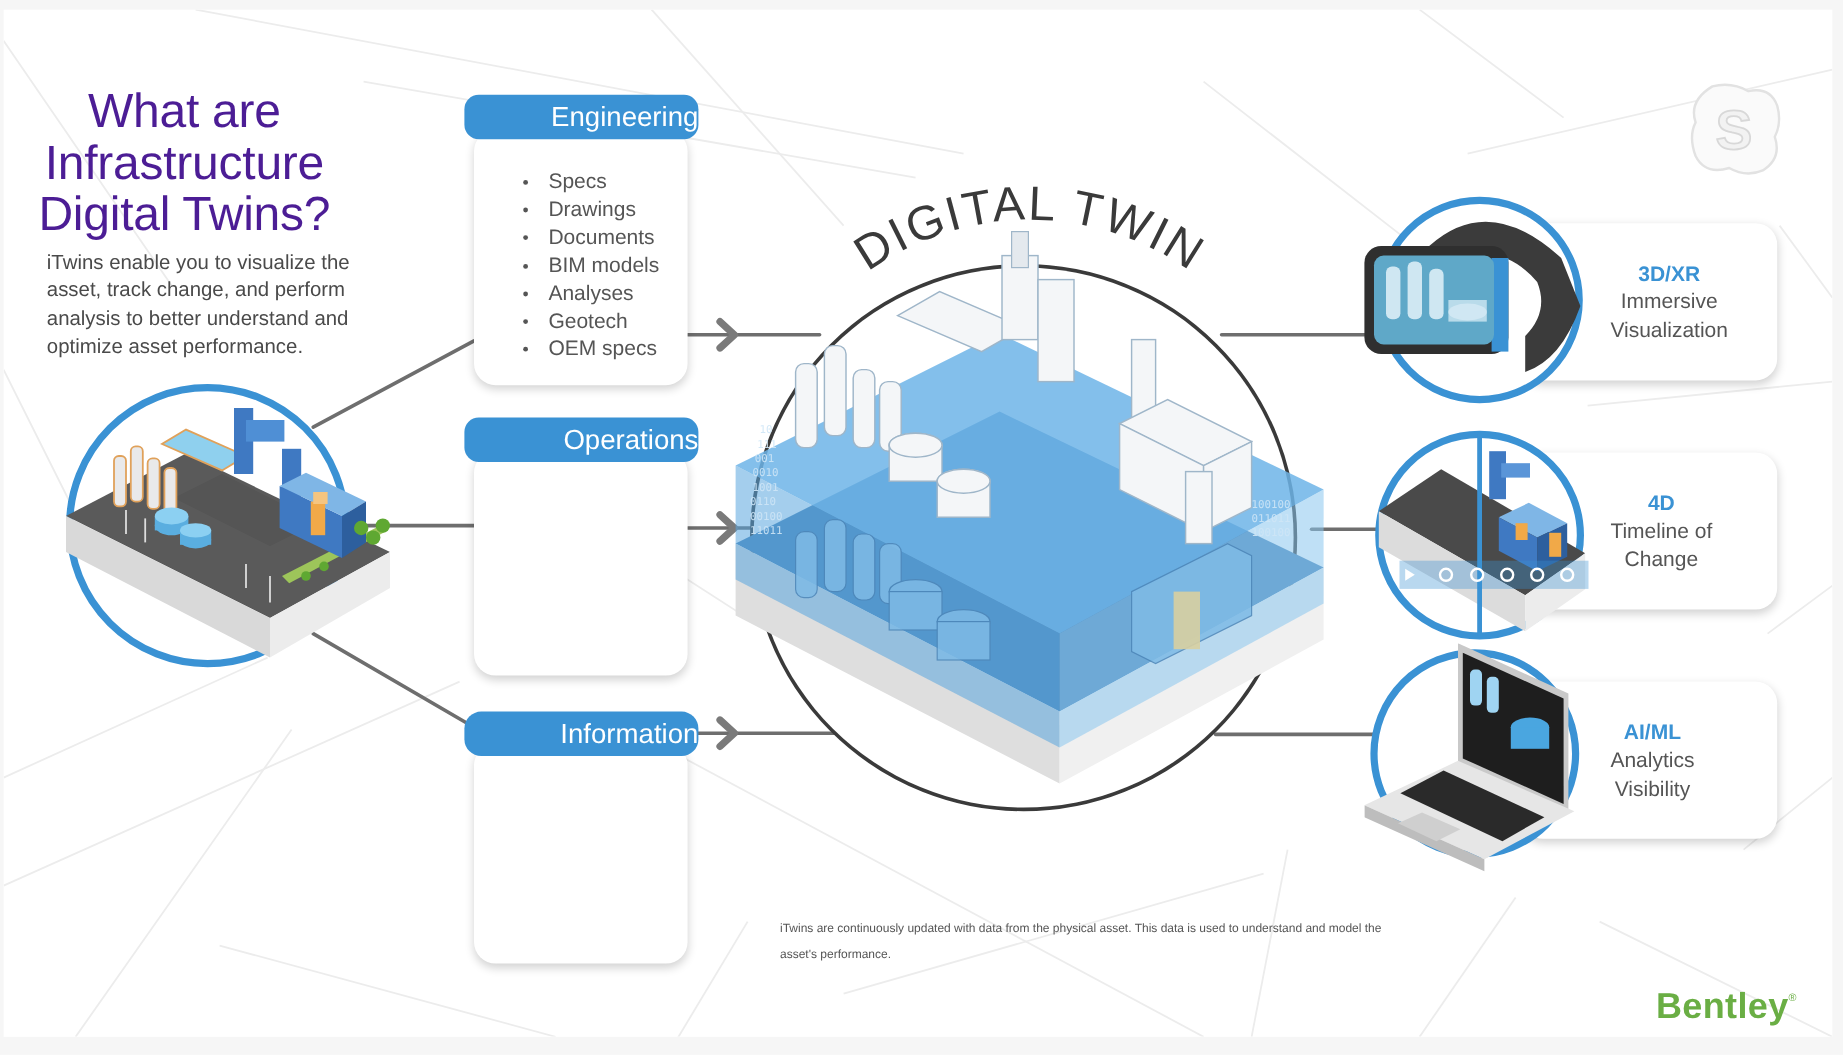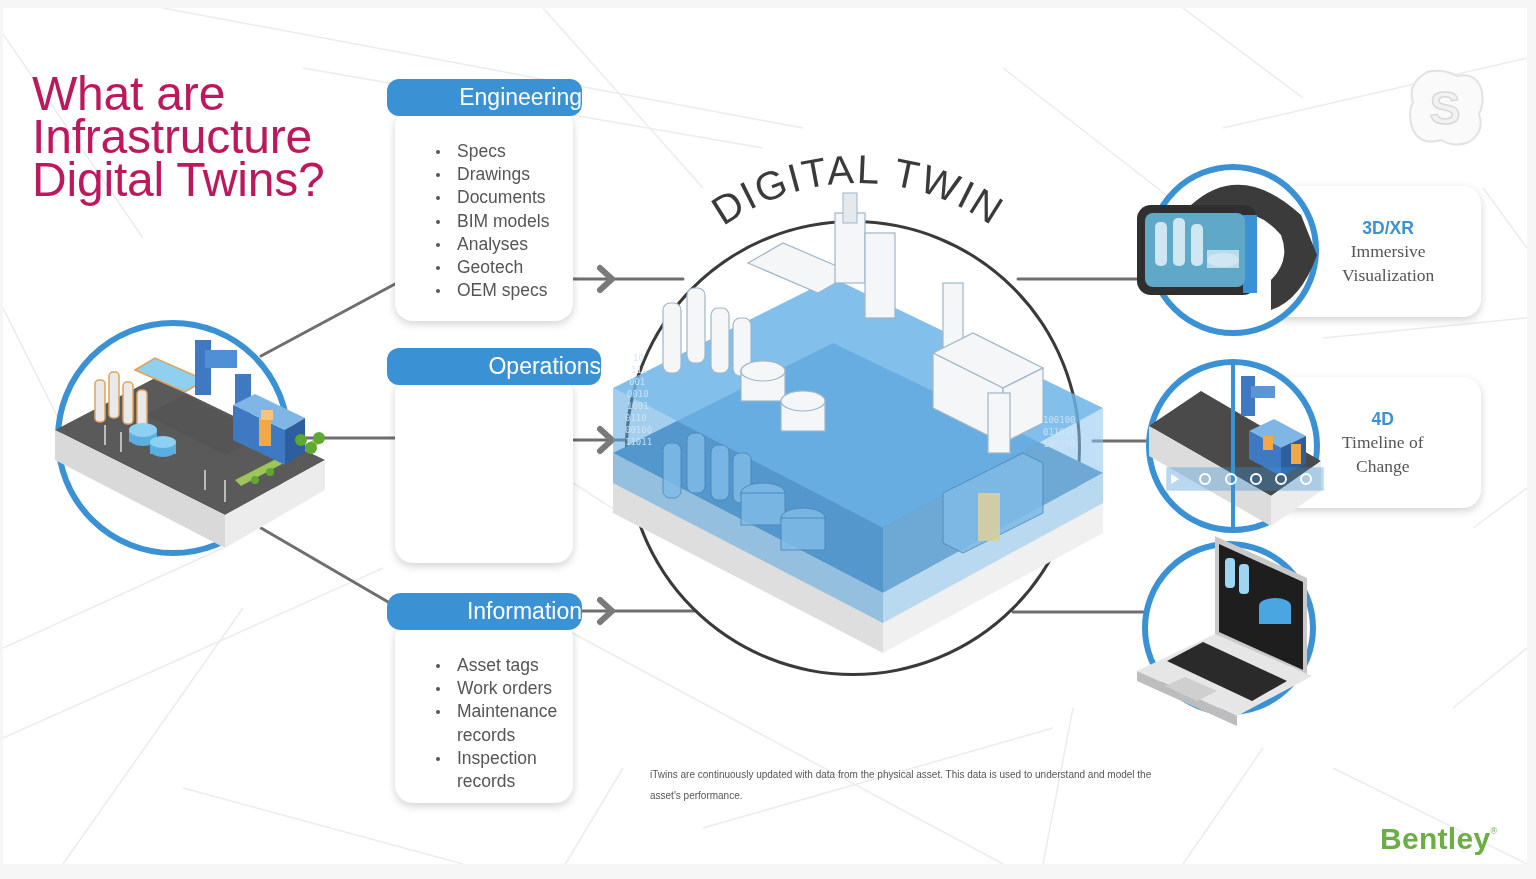--- a/index.html
+++ b/index.html
@@ -1,31 +1,31 @@
 <!DOCTYPE html>
 <html><head>
 <meta charset="utf-8">
 <style>
   html,body{margin:0;padding:0;}
   body{width:1536px;height:879px;background:#f6f6f6;position:relative;overflow:hidden;
        font-family:"DejaVu Sans","Liberation Sans",sans-serif;color:#4a4a4a;}
   .slide{position:absolute;left:3px;top:8px;width:1524px;height:856px;background:#fff;overflow:hidden;}
   .bg-mesh{position:absolute;left:0;top:0;width:1524px;height:856px;}
   .abs{position:absolute;}
-  .title{left:29px;top:64px;font-size:48px;line-height:43px;color:#be185d;font-family:"Liberation Sans",sans-serif;letter-spacing:-0.2px;}
+  .title{left:29px;top:64px;font-size:40px;line-height:43px;color:#4c1d95;font-family:"Liberation Sans",sans-serif;letter-spacing:-0.2px;text-align:center;}
   .title div{white-space:nowrap;}
   .intro{left:36px;top:199px;width:300px;font-size:17px;line-height:23.3px;color:#4a4a4a;font-family:"Liberation Sans",sans-serif;}
   .card{position:absolute;background:#fff;border-radius:18px;box-shadow:0 3px 8px rgba(0,0,0,0.18);text-align:center;}
   .pill{position:absolute;background:#3a92d4;color:#fff;border-radius:12px;font-size:23px;line-height:36px;height:37px;
         text-align:right;font-family:"Liberation Sans",sans-serif;}
   .blist{position:absolute;margin:15px;padding:0;list-style:none;font-size:17.5px;line-height:23.2px;color:#555;font-family:"Liberation Sans",sans-serif;}
   .blist li{position:relative;padding-left:28px;}
   .blist li:before{content:"";position:absolute;left:7px;top:10px;width:4px;height:4px;border-radius:50%;background:#555;}
   .out-title{font-size:17.5px;font-weight:bold;color:#3a92d4;line-height:23px;font-family:"Liberation Sans",sans-serif;}
-  .out-sub{font-size:17.5px;color:#555;line-height:23.5px;font-family:Liberation Serif, serif;}
+  .out-sub{font-size:17.5px;color:#555;line-height:23.5px;font-family:Liberation Sans, sans-serif;}
   .footnote{left:647px;top:756px;width:530px;font-size:10px;line-height:21px;color:#555;font-family:"Liberation Sans",sans-serif;}
   .bentley{left:1377px;top:814px;font-size:30px;font-weight:bold;color:#6aae44;font-family:"Liberation Sans",sans-serif;letter-spacing:0.3px;text-align:center;}
   .bentley sup{font-size:9px;vertical-align:top;position:relative;top:4px;font-weight:normal;}
 </style>
 </head>
 <body>
 
 <div class="slide">
 
   <svg class="bg-mesh" viewBox="0 0 1524 856">
@@ -54,20 +54,21 @@
       <line x1="500" y1="430" x2="640" y2="520"></line>
       <line x1="560" y1="860" x2="620" y2="760"></line>
     </g>
   </svg>
 
   <div class="abs title">
     <div>What are</div>
     <div>Infrastructure</div>
     <div>Digital Twins?</div>
   </div>
+  <div class="abs intro">iTwins enable you to visualize the asset, track change, and perform analysis to better understand and optimize asset performance.</div>
 
   <svg class="abs" style="left:0;top:0;" width="1524" height="856">
     <g stroke="#6e6e6e" stroke-width="3" fill="none" stroke-linecap="round">
 
       <line x1="258" y1="348" x2="392" y2="276"></line>
       <line x1="300" y1="430" x2="392" y2="430"></line>
       <line x1="258" y1="520" x2="392" y2="598"></line>
 
       <line x1="570" y1="271" x2="680" y2="271"></line>
       <line x1="570" y1="432" x2="630" y2="432"></line>
@@ -142,30 +143,24 @@
     <li>Specs</li>
     <li>Drawings</li>
     <li>Documents</li>
     <li>BIM models</li>
     <li>Analyses</li>
     <li>Geotech</li>
     <li>OEM specs</li>
   </ul>
 
   <div class="card" style="left:392px;top:368px;width:178px;height:187px;"></div>
-  <div class="pill" style="left:384px;top:340px;width:214px;">Operations</div>
+  <div class="pill" style="left:384px;top:340px;width:195px;">Operations</div>
 
   <div class="card" style="left:392px;top:612px;width:178px;height:183px;"></div>
   <div class="pill" style="left:384px;top:585px;width:195px;border-radius:14px;">Information</div>
-  <ul class="blist" style="left:411px;top:631px;width:150px;">
-    <li>Asset tags</li>
-    <li>Work orders</li>
-    <li>Maintenance records</li>
-    <li>Inspection records</li>
-  </ul>
 
   <div class="abs" style="left:600px;top:145px;width:520px;height:540px;">
     <svg width="520" height="540" viewBox="0 0 520 540">
       <defs>
         <path id="arcPath" d="M 112 80 A 230 230 0 0 1 398 80"></path>
         <clipPath id="circClip">
             <circle cx="250" cy="295" r="225"></circle>
           </clipPath>
       </defs>
       <text font-family="Liberation Sans, sans-serif" font-size="40" fill="#3a3a3a" letter-spacing="2">
@@ -239,20 +234,27 @@
       <div class="out-title">3D/XR</div>
       <div class="out-sub">Immersive</div>
       <div class="out-sub">Visualization</div>
     </div>
   </div>
   <div class="card" style="left:1265px;top:369px;width:213px;height:131px;">
     <div class="abs" style="left:74px;top:31px;">
       <div class="out-title">4D</div>
       <div class="out-sub">Timeline of</div>
       <div class="out-sub">Change</div>
+    </div>
+  </div>
+  <div class="card" style="left:1265px;top:560px;width:213px;height:131px;">
+    <div class="abs" style="left:74px;top:31px;">
+      <div class="out-title">AI/ML</div>
+      <div class="out-sub">Analytics</div>
+      <div class="out-sub">Visibility</div>
     </div>
   </div>
 
   <svg class="abs" style="left:1128px;top:152px;" width="200" height="180">
     <circle cx="102" cy="90" r="83" fill="#fff" stroke="#3a92d4" stroke-width="6"></circle>
     <path d="M60 45 Q110 0 170 55 L186 95 Q170 140 140 150 L140 120 Q160 100 150 75 Q120 40 80 58 Z" fill="#3b3b3b"></path>
     <rect x="6" y="45" width="120" height="90" rx="14" fill="#2f2f2f"></rect>
     <rect x="112" y="55" width="14" height="78" fill="#3a92d4"></rect>
     <rect x="14" y="53" width="100" height="74" rx="8" fill="#5fa8c8"></rect>
     <g fill="#cfe7f2">

